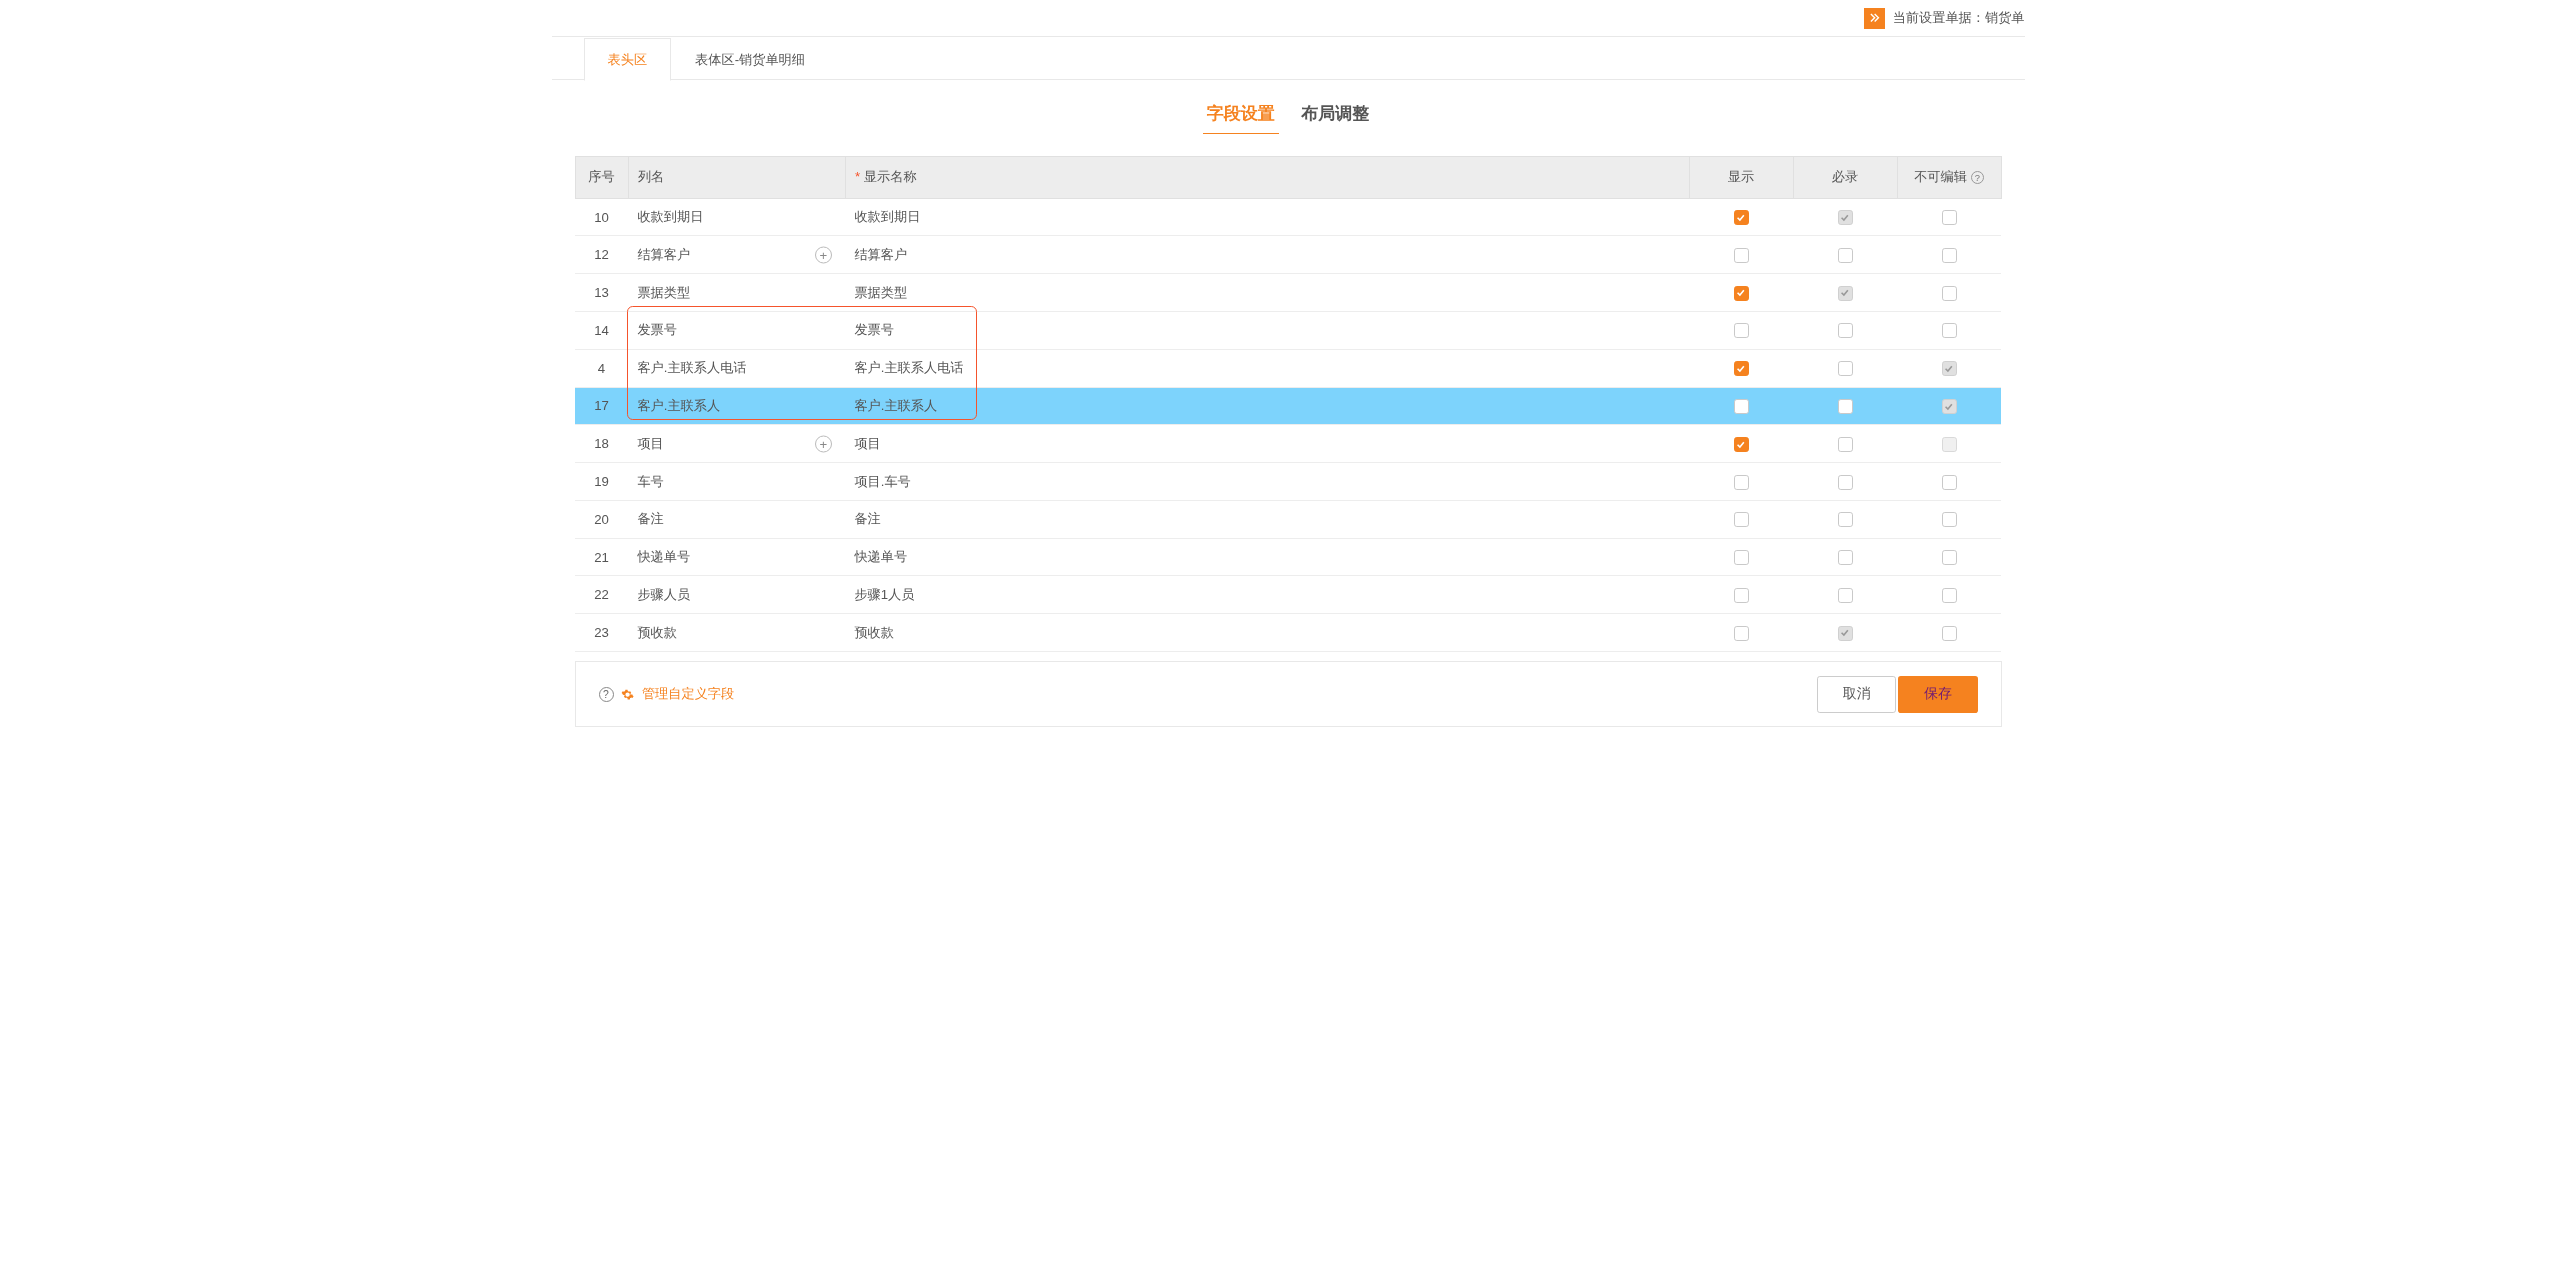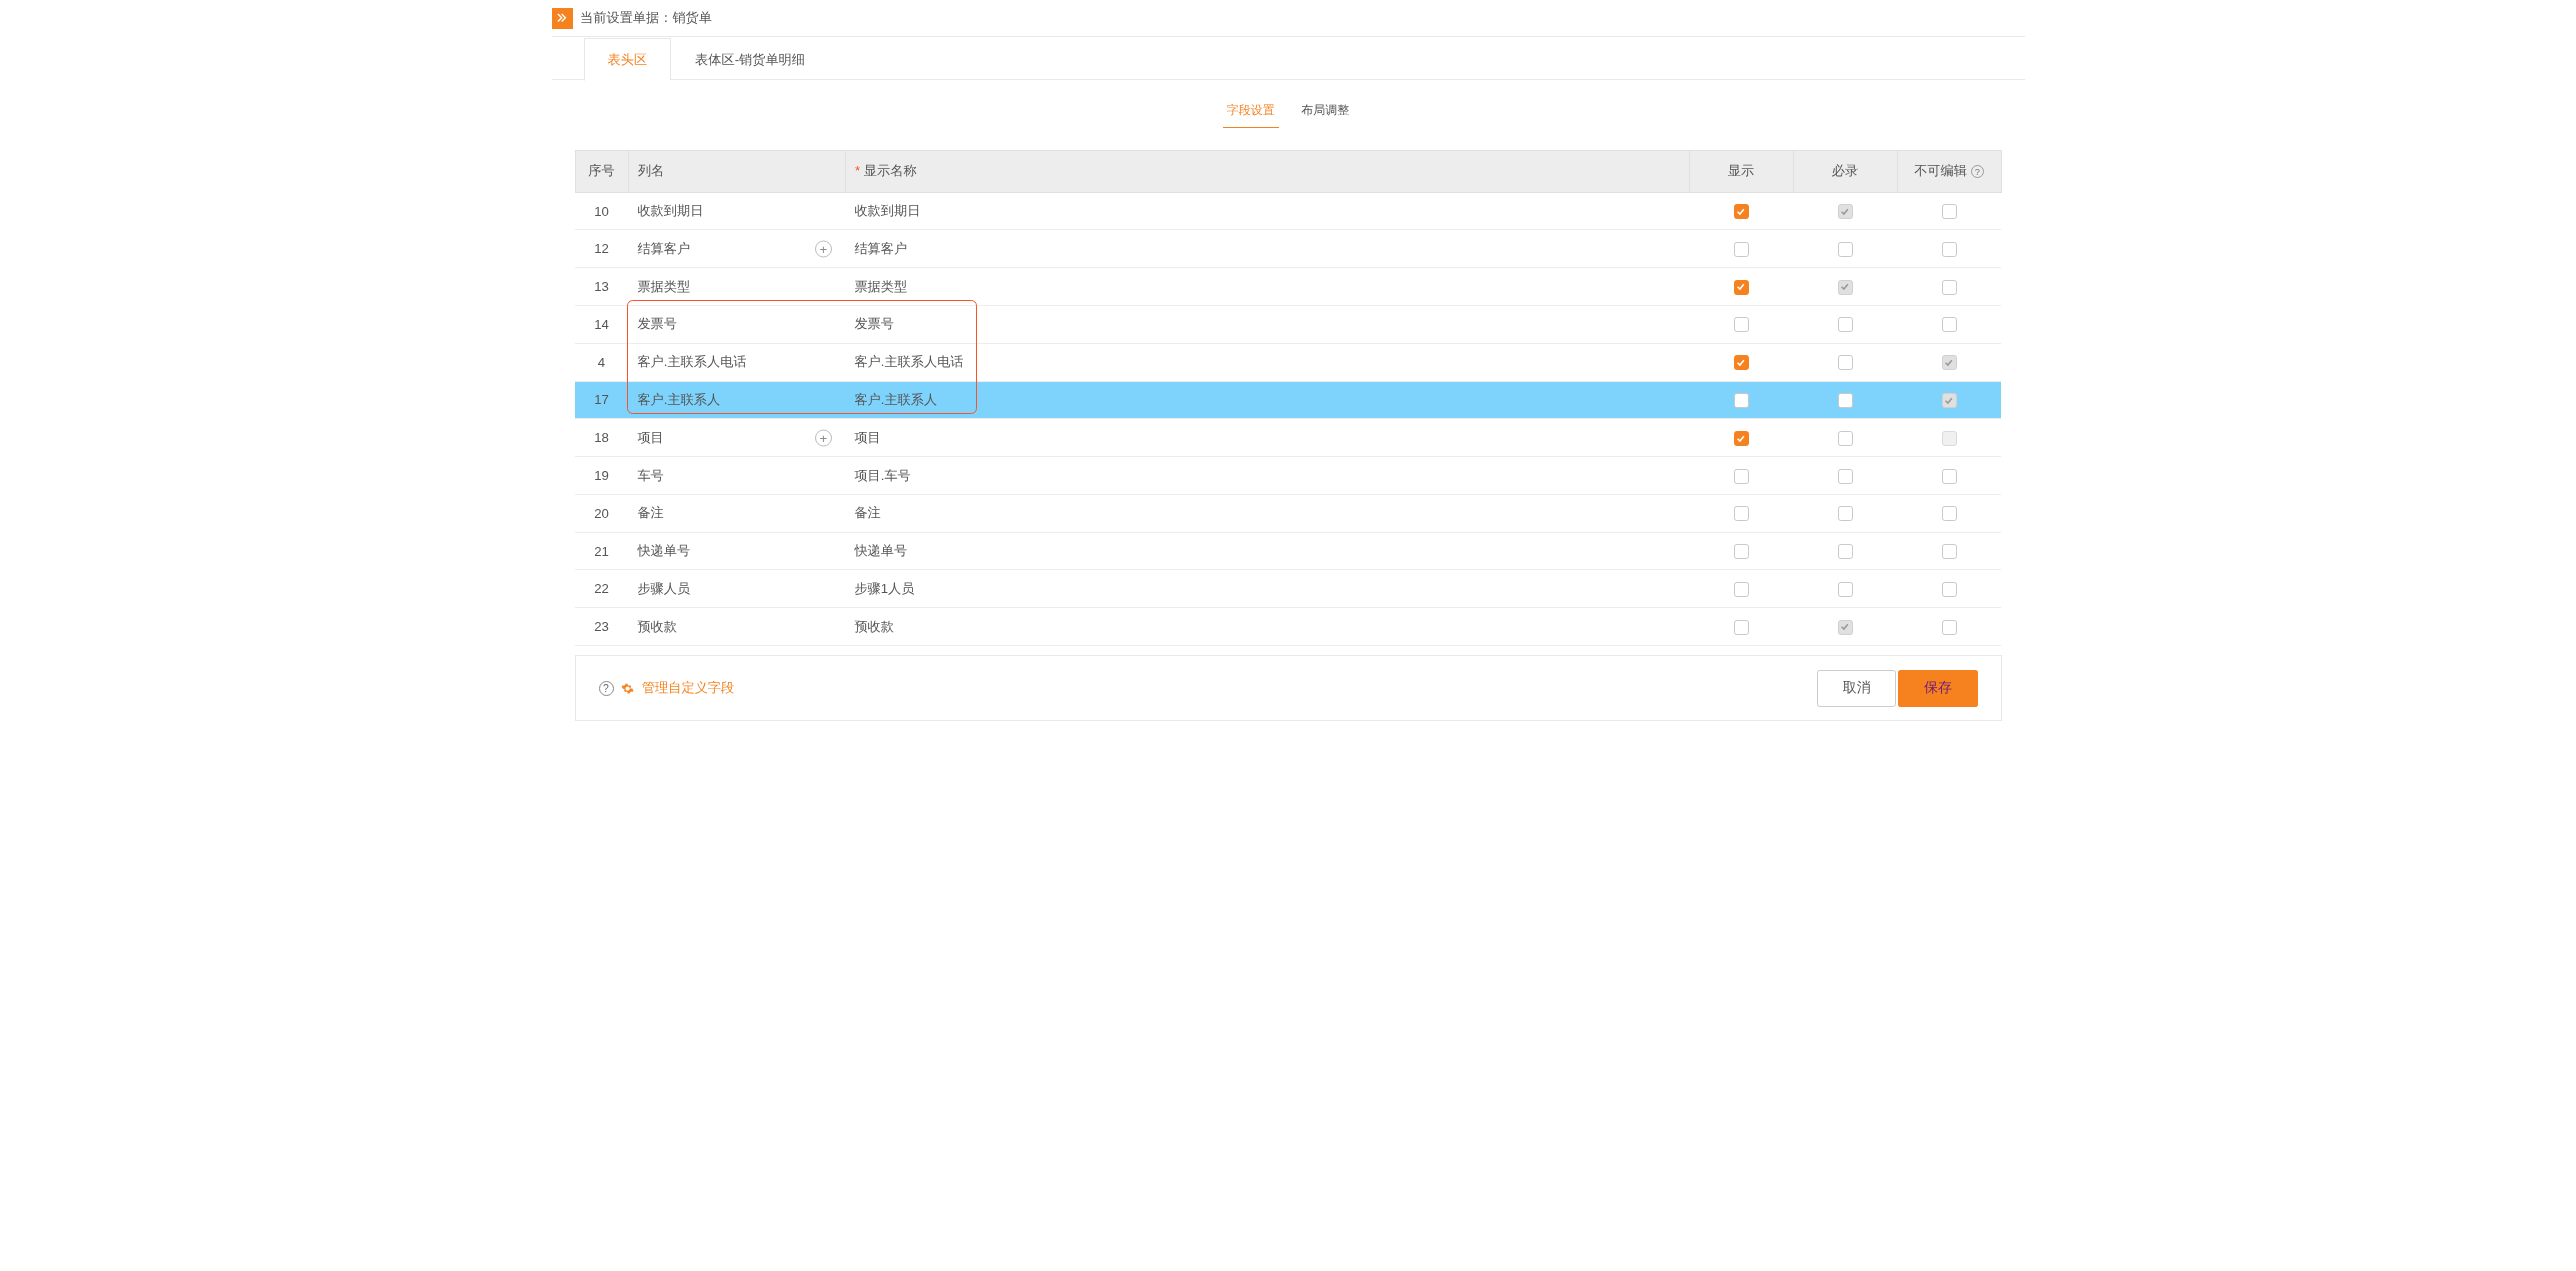--- a/index.html
+++ b/index.html
@@ -1,29 +1,29 @@
 <!DOCTYPE html>
 <html style="font-size:15px"><head>
 <meta charset="utf-8">
 <style>
 * { margin: 0; padding: 0; box-sizing: border-box; }
 body { font-family: -apple-system, "PingFang SC", "Microsoft YaHei", sans-serif; font-size: 13.2px; color: #333; background: #fff; }
 .container { width: 1473px; margin: 0 auto; background: #fff; }
 
-.header-bar { display: flex; align-items: center; padding: 7.6px 0; border-bottom: 0.9px solid #e8e8e8; }
+.header-bar { display: flex; align-items: center; padding: 7.6px 0; border-bottom: 0.9px solid #e8e8e8; justify-content: flex-end; }
 .collapse-btn { width: 21px; height: 21px; background: #f5821f; display: flex; align-items: center; justify-content: center; margin-right: 7.6px; cursor: pointer; }
 .collapse-btn svg { width: 11.3px; height: 11.3px; }
 .header-title { color: #555; font-size: 13.2px; }
 
 .tabs { display: flex; border-bottom: 0.9px solid #e8e8e8; padding-left: 32px; margin-top: -0.9px; }
 .tab { padding: 11.3px 23px; cursor: pointer; color: #555; font-size: 13.2px; border: 0.9px solid transparent; border-bottom: none; position: relative; top: 2px; }
 .tab.active { color: #f5821f; border-color: #e8e8e8; background: #fff; border-bottom: 0.9px solid #fff; }
 
 .sub-tabs { display: flex; justify-content: center; margin: 15px 0 7.6px; gap: 19px; }
-.sub-tab { padding: 7.6px 3.8px; cursor: pointer; color: #555; font-size: 12px; border-bottom: 1.9px solid transparent; }
+.sub-tab { padding: 7.6px 3.8px; cursor: pointer; color: #555; font-size: 17px; border-bottom: 1.9px solid transparent; font-weight: bold; }
 .sub-tab.active { color: #f5821f; border-bottom-color: #f5821f; }
 
 .table-wrap { padding: 0 23px; margin-top: 22px; }
 table { width: 100%; border-collapse: collapse; }
 thead th { background: #ededed; color: #555; font-weight: 500; text-align: left; padding: 11.3px 9.4px; border: 0.9px solid #e0e0e0; font-size: 13.2px; }
 thead th.center { text-align: center; }
 .required-mark { color: #f5542c; margin-right: 3.8px; }
 tbody td { padding: 9.4px 9.4px; border-bottom: 0.9px solid #ededed; color: #555; font-size: 13.2px; vertical-align: middle; }
 tbody td.center { text-align: center; }
 tbody tr.highlighted td { background: #7dd3fc; }

